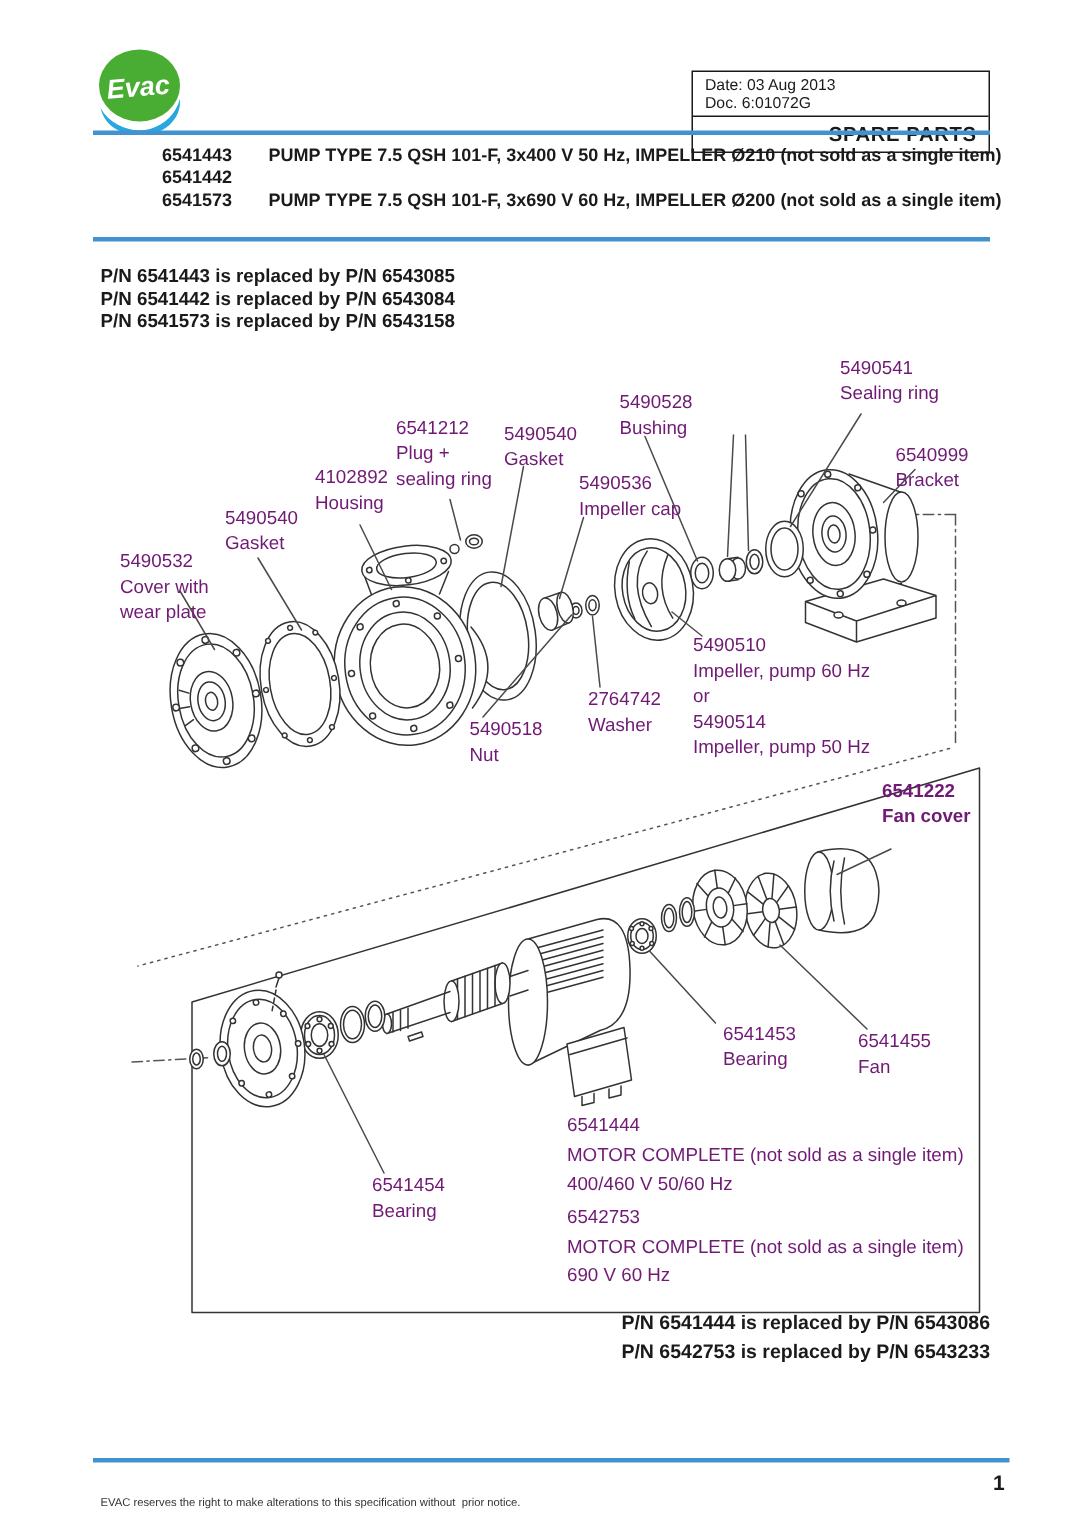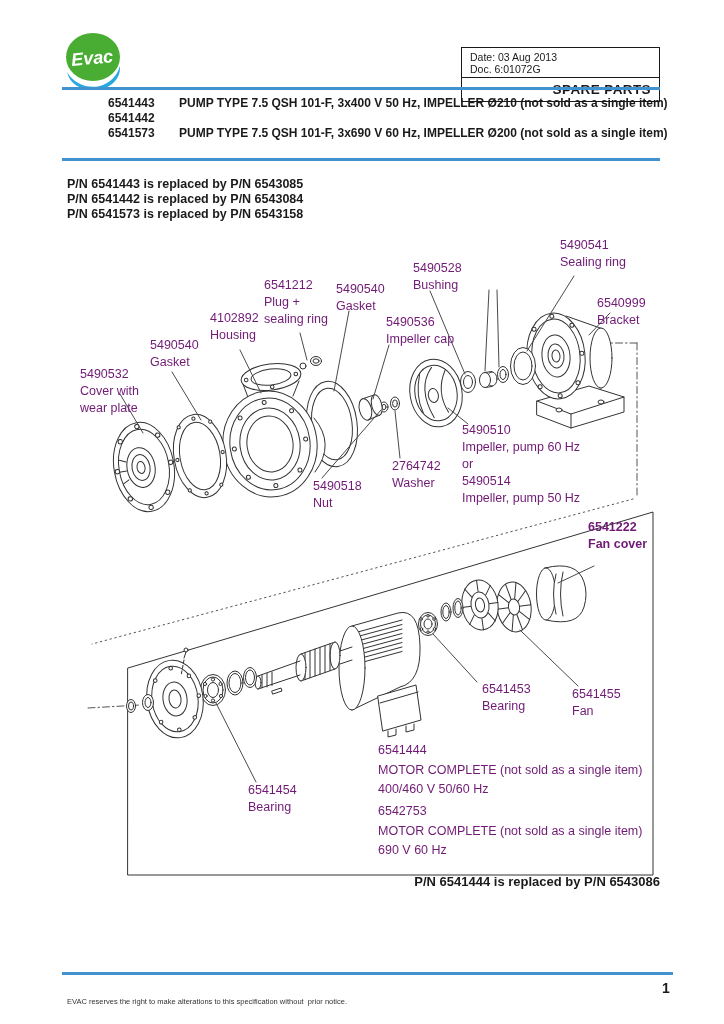--- a/index.html
+++ b/index.html
@@ -381,20 +381,21 @@
 Bearing</div>
   <div class="callout lg" style="left:378px;top:741px;">6541444
 MOTOR COMPLETE (not sold as a single item)
 400/460 V 50/60 Hz</div>
   <div class="callout lg" style="left:378px;top:802px;">6542753
 MOTOR COMPLETE (not sold as a single item)
 690 V 60 Hz</div>
 
   <div class="repl-bottom">
     <div>P/N 6541444 is replaced by P/N 6543086</div>
+    <div>P/N 6542753 is replaced by P/N 6543233</div>
   </div>
 
   <div class="footer-text">
     <div>EVAC reserves the right to make alterations to this specification without  prior notice.</div>
     
   </div>
   <div class="page-num">1</div>
 
 </div>
 

